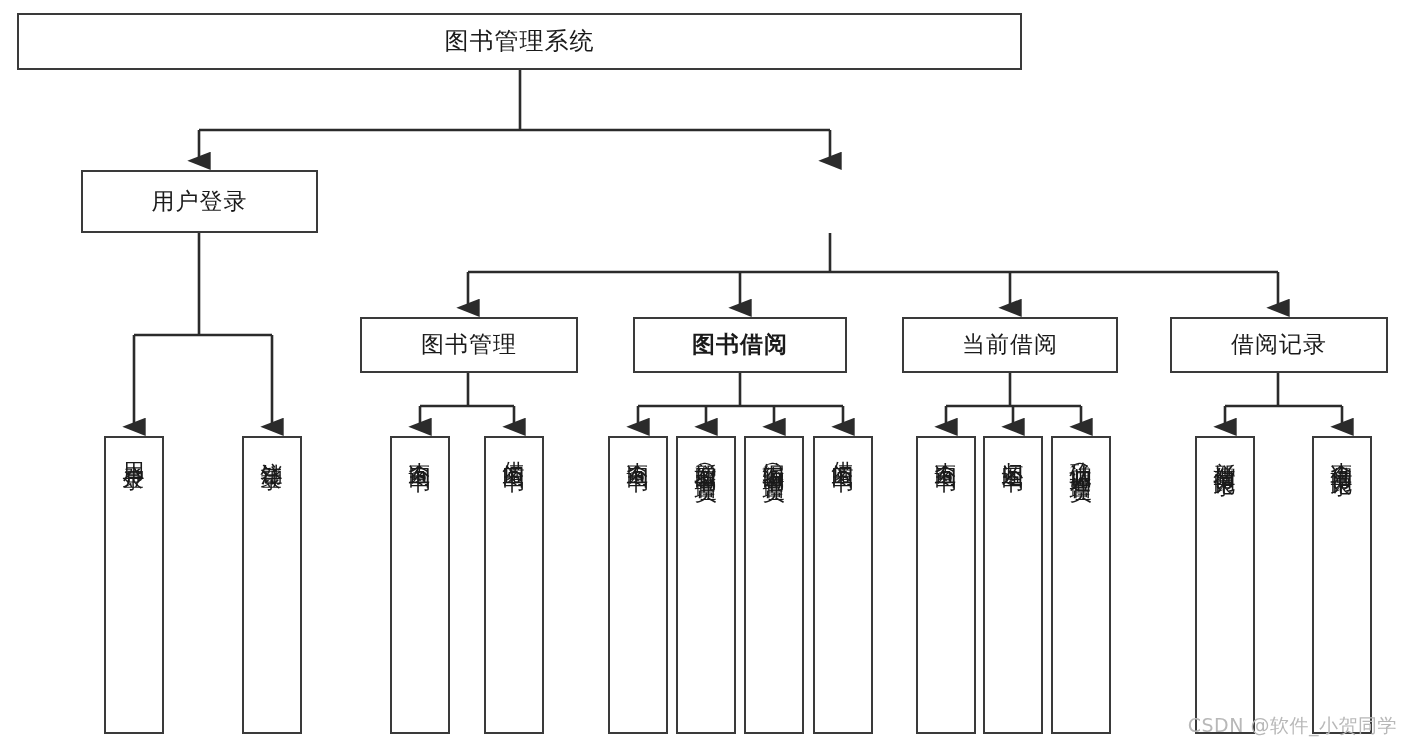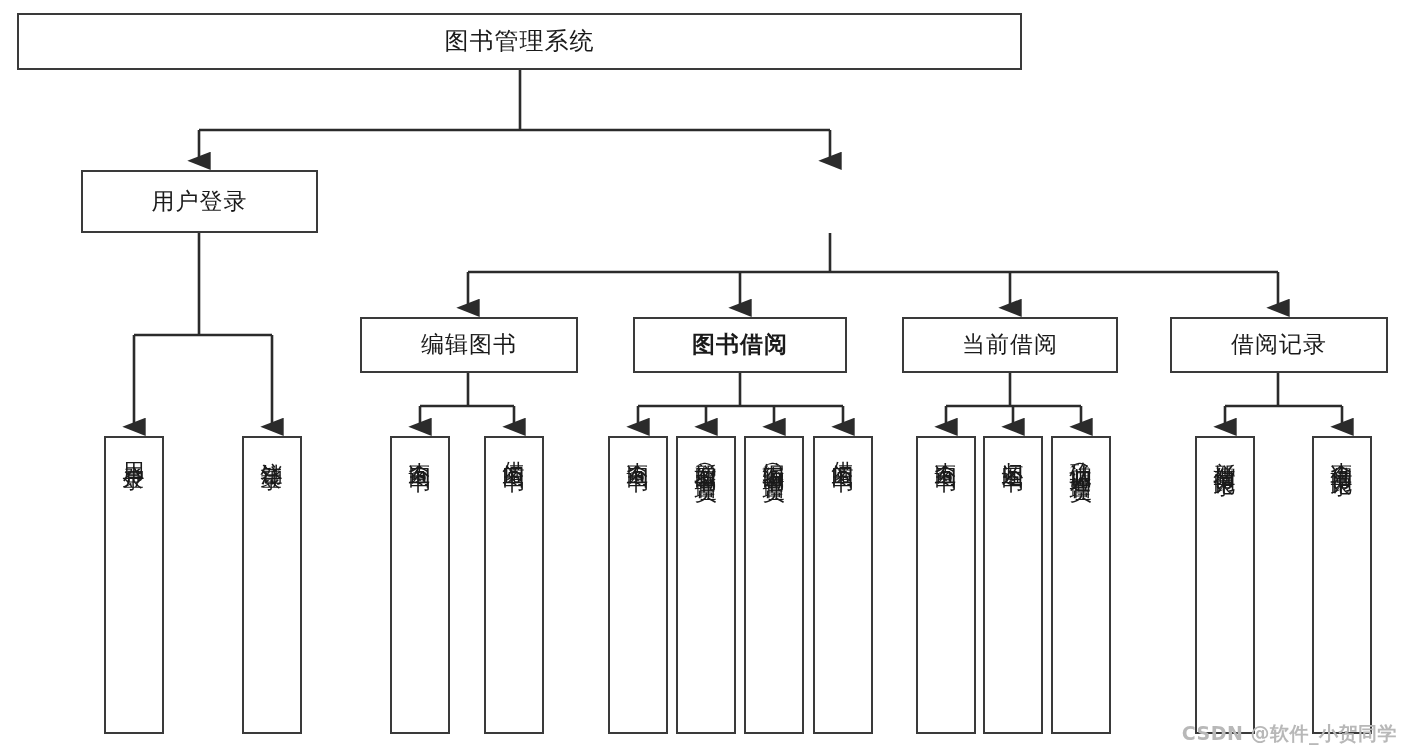--- a/index.html
+++ b/index.html
@@ -55,27 +55,26 @@
     text-orientation: upright;
     -webkit-writing-mode: vertical-rl;
     letter-spacing: 3px;
     line-height: 1.05;
     white-space: nowrap;
     display: block;
   }
   .watermark {
     position: absolute;
     right: 8px;
-    bottom: 0;
+    bottom: 8px;
     font-size: 19px;
     color: #b8b8b8;
     letter-spacing: 0.5px;
     white-space: nowrap;
     font-family: "DejaVu Sans", "Liberation Sans", sans-serif;
-    font-weight: bold;
   }
 </style>
 </head>
 <body>
 
 <div id="canvas">
 
   <svg class="wires" viewBox="0 0 1405 747">
     <defs>
       <marker id="arrowhead" markerWidth="9" markerHeight="9" refX="3.2" refY="4.5" orient="auto" markerUnits="strokeWidth">
@@ -128,21 +127,21 @@
       <path d="M1225,406 L1342,406"></path>
       <path d="M1225,406 L1225,426" marker-end="url(#arrowhead)"></path>
       <path d="M1342,406 L1342,426" marker-end="url(#arrowhead)"></path>
     </g>
   </svg>
 
   <div class="node root horiz" style="left:17px; top:13px; width:1005px; height:57px;">图书管理系统</div>
 
   <div class="node horiz" style="left:81px; top:170px; width:237px; height:63px;">用户登录</div>
 
-  <div class="node horiz" style="left:360px; top:317px; width:218px; height:56px;">编辑图书</div>
+  <div class="node horiz" style="left:360px; top:317px; width:218px; height:56px;">图书管理</div>
   <div class="node horiz" style="left:633px; top:317px; width:214px; height:56px;font-weight:bold;">图书借阅</div>
   <div class="node horiz" style="left:1170px; top:317px; width:218px; height:56px;">借阅记录</div>
   <div class="node horiz" style="left:902px; top:317px; width:216px; height:56px;">当前借阅</div>
 
   <div class="node leaf" style="left:104px; top:436px; width:60px; height:298px;">
     <span class="vtext">用户登录</span>
   </div>
   <div class="node leaf" style="left:242px; top:436px; width:60px; height:298px;">
     <span class="vtext">注销登录</span>
   </div>

